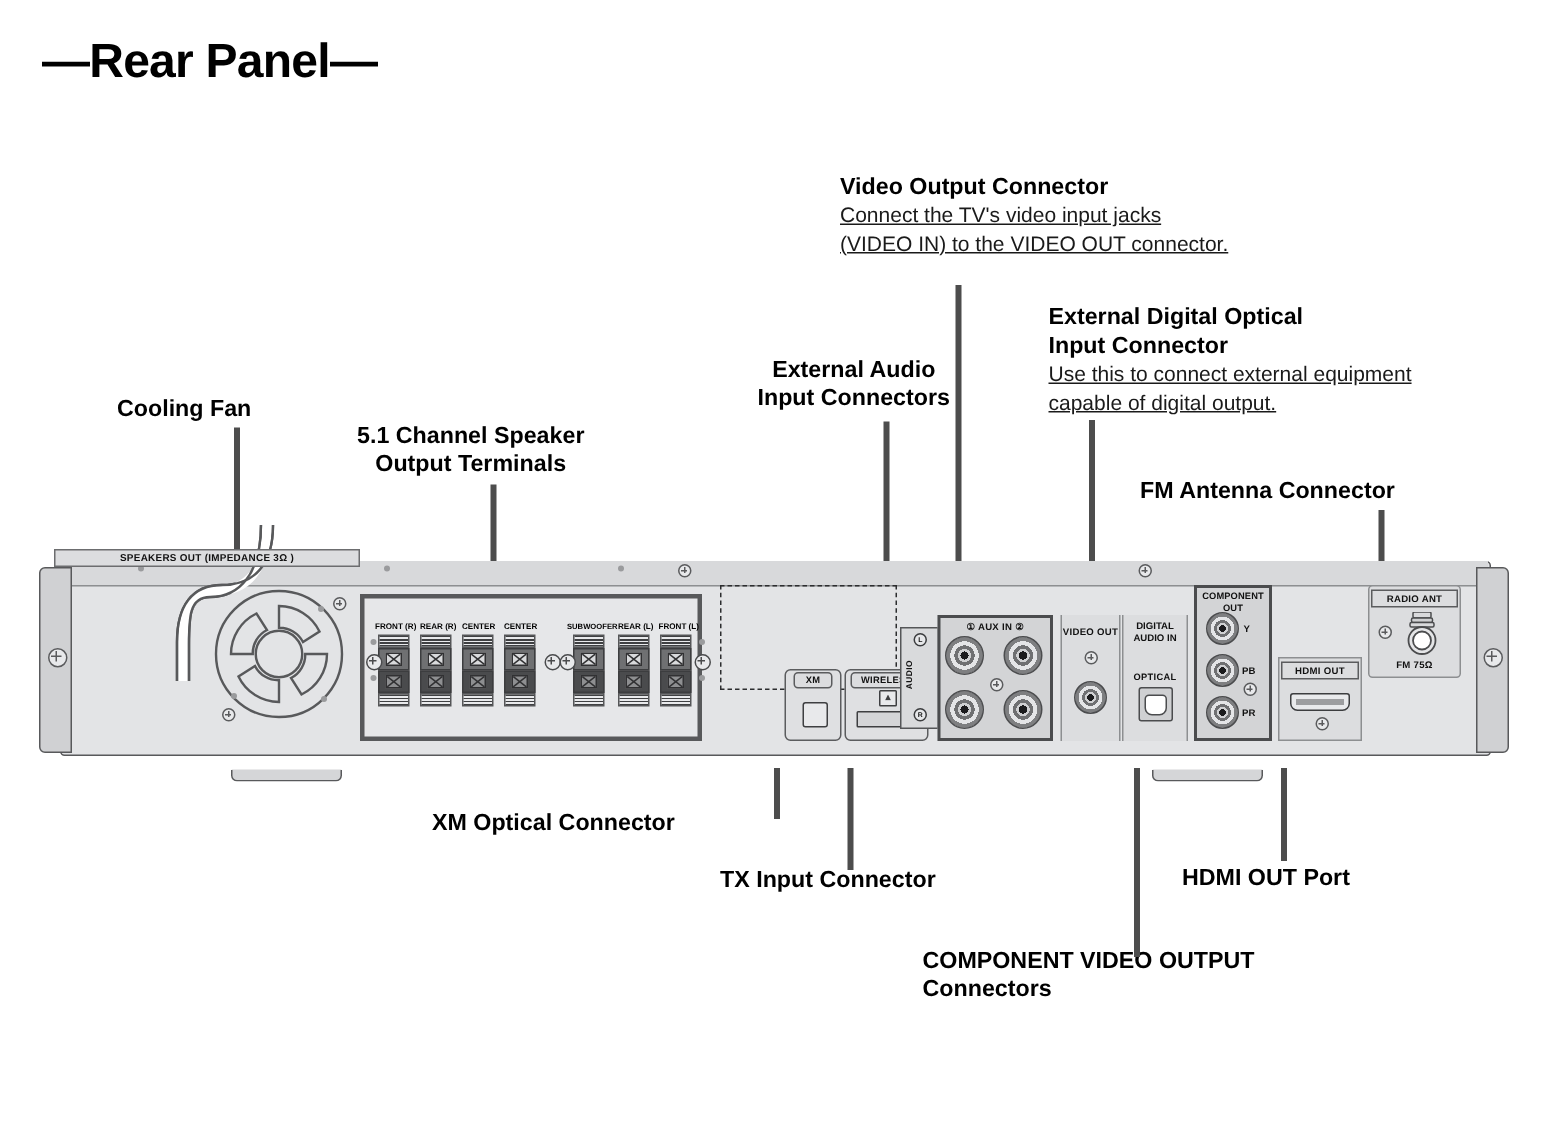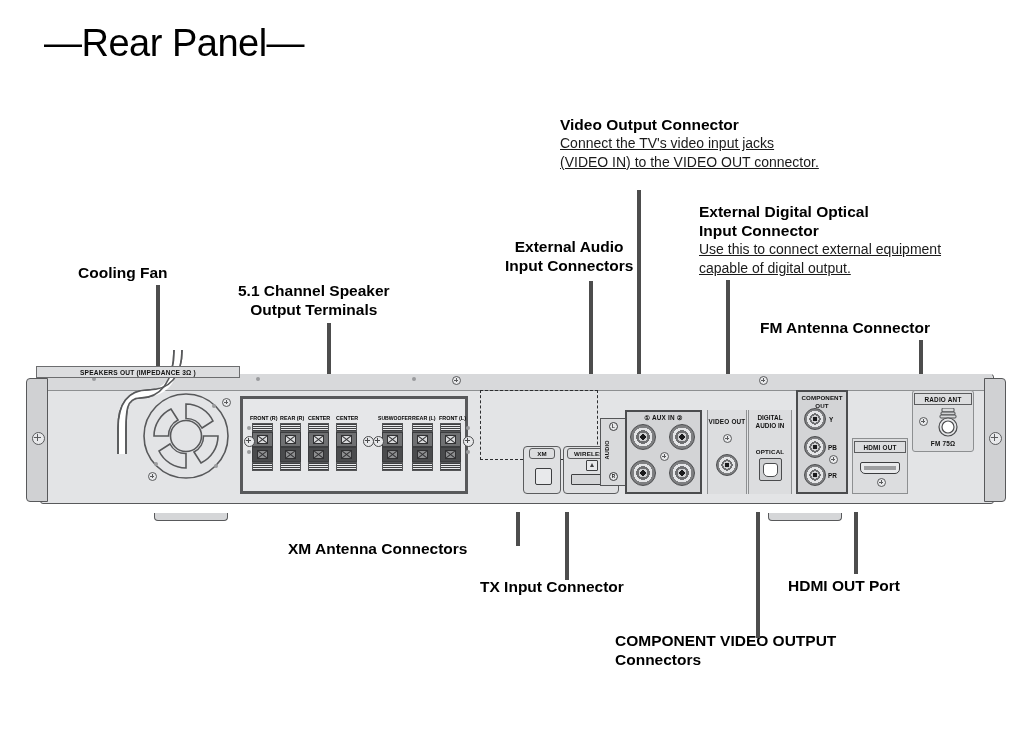--- a/index.html
+++ b/index.html
@@ -8,22 +8,22 @@
     background:#ffffff;
     font-family:"Liberation Sans", sans-serif;
     color:#000;
     position:relative;
     overflow:hidden;
   }
   .page{position:absolute;inset:0;}
 
   
   .title{
-    position:absolute;left:44px;top:22px;
-    font-size:38px;font-weight:normal;letter-spacing:-0.5px;
+    position:absolute;left:28px;top:22px;
+    font-size:32px;font-weight:bold;letter-spacing:-0.5px;
     white-space:nowrap;
   }
 
   
   .callout{position:absolute;}
   .callout .hd{font-size:15.5px;font-weight:bold;line-height:19px;white-space:pre;}
   .callout .bd{font-size:14px;line-height:18.5px;white-space:pre;color:#1a1a1a;text-decoration:underline;}
   .callout.center .hd,.callout.center .bd{text-align:center;}
 
   
@@ -290,21 +290,21 @@
     <div class="hd">5.1 Channel Speaker
 Output Terminals</div>
   </div>
 
   <div class="callout center" style="left:505px;top:237px;">
     <div class="hd">External Audio
 Input Connectors</div>
   </div>
 
   <div class="callout" style="left:288px;top:539px;">
-    <div class="hd">XM Antenna Connectors</div>
+    <div class="hd">XM Optical Connector</div>
   </div>
 
   <div class="callout" style="left:480px;top:577px;">
     <div class="hd">TX Input Connector</div>
   </div>
 
   <div class="callout" style="left:788px;top:576px;">
     <div class="hd">HDMI OUT Port</div>
   </div>
 

